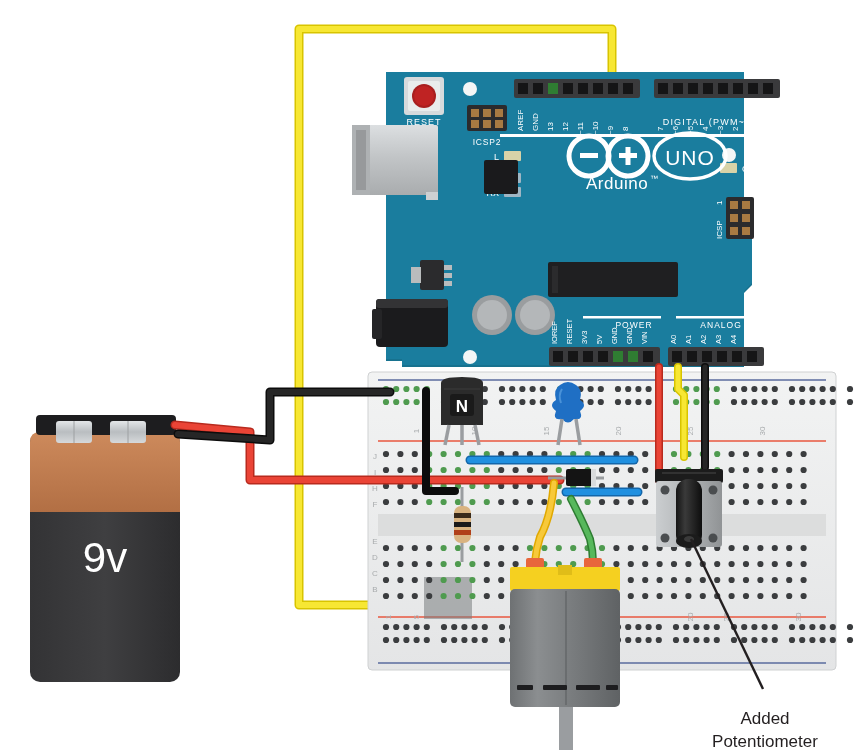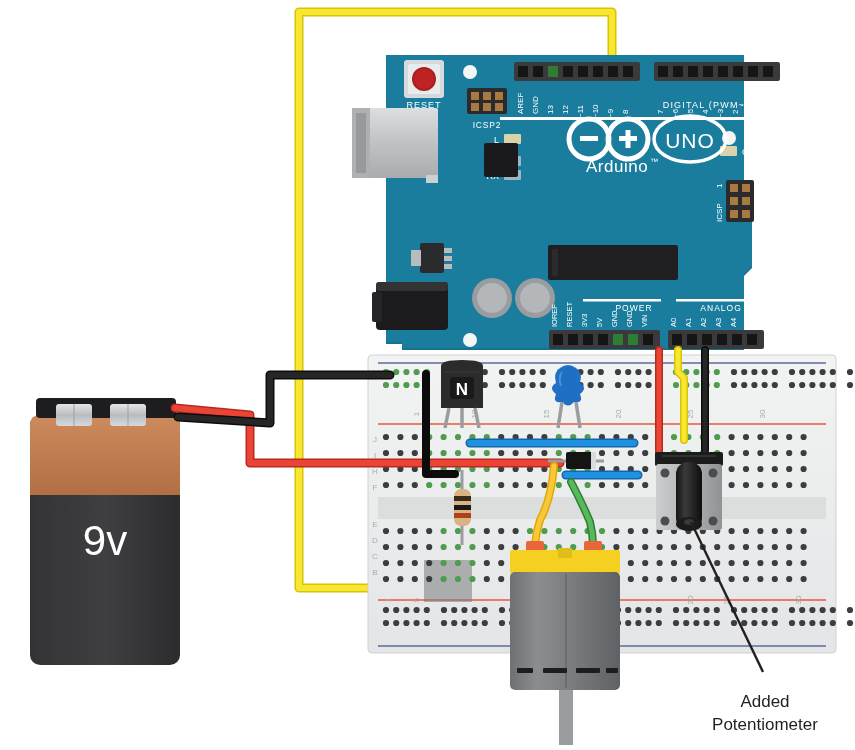--- a/index.html
+++ b/index.html
@@ -3,21 +3,21 @@
 <meta charset="utf-8">
 <style>
   * { margin:0; padding:0; box-sizing:border-box; }
   body {
     width:855px; height:750px;
     background:#ffffff;
     font-family:"Liberation Sans", sans-serif;
     position:relative;
     overflow:hidden;
   }
-  #stage { position:absolute; left:0; top:0; width:855px; height:576px; }
+  #stage { position:absolute; left:0; top:17px; width:855px; height:576px; }
   svg { display:block; }
   .lbl { font-family:"Liberation Sans", sans-serif; }
 </style>
 </head>
 <body>
 
 <div id="stage">
 <svg width="855" height="750" viewBox="0 0 855 750" xmlns="http://www.w3.org/2000/svg">
   <defs>
     <linearGradient id="battTop" x1="0" y1="0" x2="0" y2="1">

